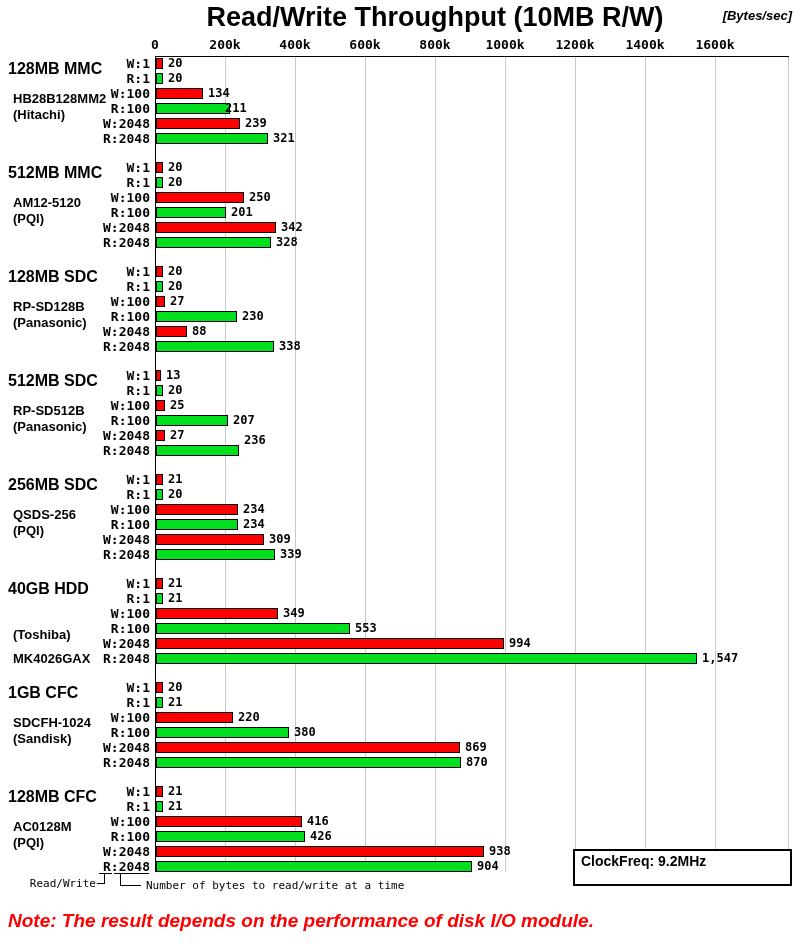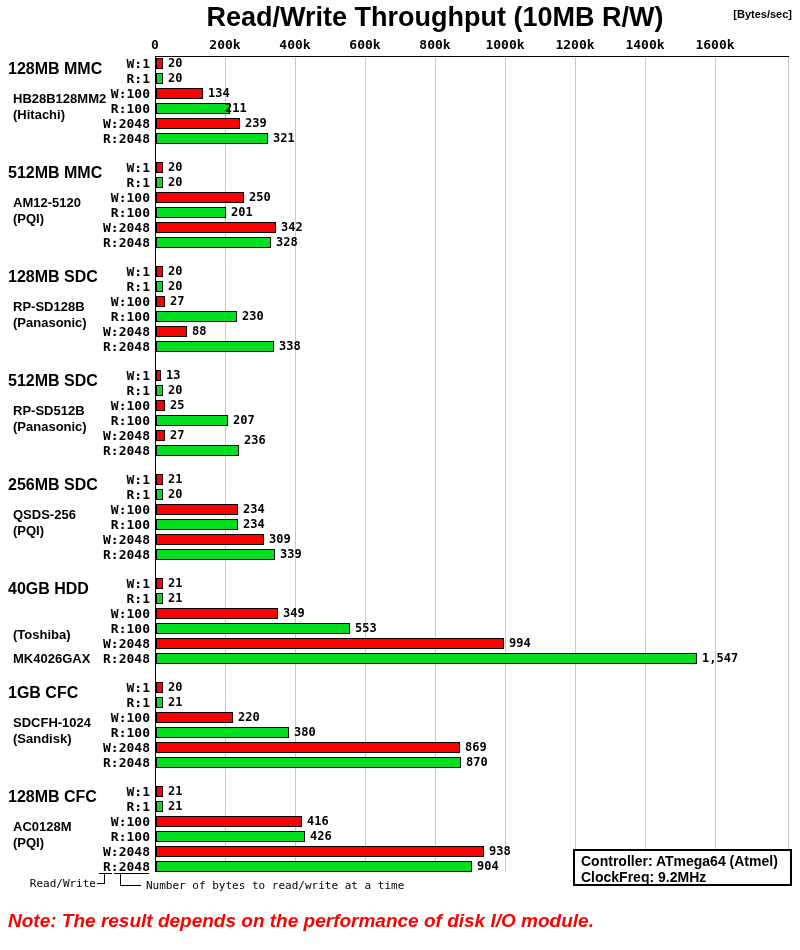--- a/index.html
+++ b/index.html
@@ -8,21 +8,21 @@
     width:800px; height:950px; position:relative; overflow:hidden;
     font-family:"Liberation Sans","DejaVu Sans",sans-serif; color:#000;
   }
   #canvas { position:absolute; inset:0; }
   .abs { position:absolute; }
   #chart-title {
     left:155px; top:2px; width:560px; text-align:center;
     font-size:27px; font-weight:bold; letter-spacing:0px;
   }
   #unit-label {
-    top:8px; right:8px; font-size:11px; font-weight:bold;
+    top:8px; right:8px; font-size:13px; font-weight:bold;font-style:italic;
   }
   .x-tick-label {
     top:37px; font-size:13px; font-weight:bold; transform:translateX(-50%);
     font-family:"DejaVu Sans Mono","Liberation Mono",monospace; white-space:nowrap;
   }
   .axis-line { background:#000; }
   .gridline { width:1px; background:#c8c8c8; }
   .tickmark { width:1px; height:6px; background:#000; }
   .grp-name { left:8px; font-size:16px; font-weight:bold; white-space:nowrap; }
   .grp-model, .grp-maker { left:13px; font-size:13px; font-weight:bold; white-space:nowrap; }
@@ -264,18 +264,17 @@
   <div class="abs callout-line" style="left:99px; top:873px; width:13px; height:1px;"></div>
   <div class="abs callout-line" style="left:114px; top:873px; width:35px; height:1px;"></div>
   <div class="abs callout-line" style="left:104px; top:873px; width:1px; height:11px;"></div>
   <div class="abs callout-line" style="left:97px; top:883px; width:8px; height:1px;"></div>
   <div class="abs callout-line" style="left:120px; top:873px; width:1px; height:13px;"></div>
   <div class="abs callout-line" style="left:120px; top:885px; width:21px; height:1px;"></div>
   <div class="abs" id="legend-readwrite">Read/Write</div>
   <div class="abs" id="legend-bytes">Number of bytes to read/write at a time</div>
 
   <div class="abs" id="info-box">
-    <div>Controller: ATmega64 (Atmel)</div>
     <div>ClockFreq: 9.2MHz</div>
   </div>
 
   <div class="abs" id="note">Note: The result depends on the performance of disk I/O module.</div>
 </div>
 
 </body></html>

